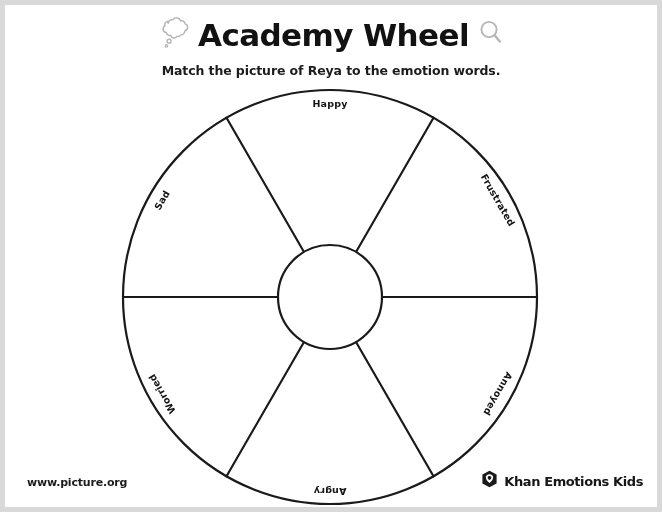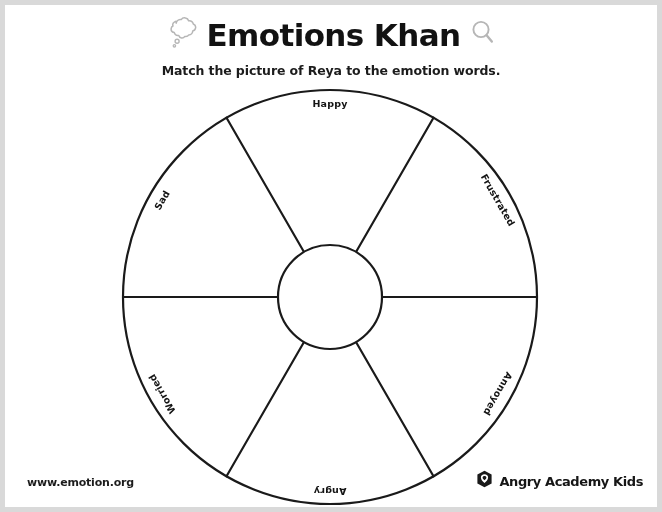--- a/index.html
+++ b/index.html
@@ -119,21 +119,21 @@
 
     <div id="title-row">
       <span class="head-icon">
         <svg width="30" height="32" viewBox="0 0 30 32" fill="none">
           <path d="M9.2 6.2c0.4-2.3 2.6-3.9 5-3.6 0.9-1.4 2.6-2.1 4.3-1.7 1.5 0.3 2.7 1.4 3.1 2.8 2.2-0.2 4.2 1.2 4.7 3.3 1.6 0.6 2.6 2.2 2.3 3.9-0.2 1.5-1.4 2.7-2.9 3 0 2.1-1.7 3.9-3.9 4-0.9 1.3-2.5 1.9-4 1.5-0.7 1.1-2 1.7-3.3 1.5-1.4-0.2-2.5-1.2-2.8-2.5-2 0.3-3.9-0.9-4.4-2.8-1.9-0.2-3.3-1.8-3.2-3.7 0.1-1.3 0.8-2.4 1.9-2.9-0.6-1.6 0.1-3.4 1.6-4.2 0.5-0.3 1-0.5 1.6-0.6z" stroke="#b6b6b6" stroke-width="1.5" stroke-linejoin="round" fill="#ffffff"></path>
           <circle cx="10.1" cy="24.2" r="2.0" stroke="#b6b6b6" stroke-width="1.4" fill="#ffffff"></circle>
           <circle cx="7.4" cy="28.8" r="1.2" stroke="#b6b6b6" stroke-width="1.3" fill="#ffffff"></circle>
         </svg>
       </span>
 
-      <h1 id="page-title">Emotions Khan</h1>
+      <h1 id="page-title">Academy Wheel</h1>
 
       <span class="head-icon">
         <svg width="25" height="28" viewBox="0 0 25 28" fill="none">
           <circle cx="11" cy="10.5" r="7.6" stroke="#b6b6b6" stroke-width="1.9" fill="#ffffff"></circle>
           <path d="M16.6 16.3 L21.8 22.6" stroke="#b6b6b6" stroke-width="2.4" stroke-linecap="round"></path>
         </svg>
       </span>
     </div>
 
     <div id="subtitle">Match the picture of Reya to the emotion words.</div>
@@ -155,25 +155,25 @@
           <text x="324.99999999999994" y="99" text-anchor="middle" dominant-baseline="middle" transform="rotate(0 324.99999999999994 99)" class="wheel-label">Happy</text>
           <text x="492.14290293039664" y="195.49999999999991" text-anchor="middle" dominant-baseline="middle" transform="rotate(60 492.14290293039664 195.49999999999991)" class="wheel-label">Frustrated</text>
           <text x="492.14290293039664" y="388.5" text-anchor="middle" dominant-baseline="middle" transform="rotate(120 492.14290293039664 388.5)" class="wheel-label">Annoyed</text>
           <text x="325" y="485" text-anchor="middle" dominant-baseline="middle" transform="rotate(180 325 485)" class="wheel-label">Angry</text>
           <text x="157.85709706960333" y="388.5" text-anchor="middle" dominant-baseline="middle" transform="rotate(240 157.85709706960333 388.5)" class="wheel-label">Worried</text>
           <text x="157.85709706960336" y="195.49999999999997" text-anchor="middle" dominant-baseline="middle" transform="rotate(300 157.85709706960336 195.49999999999997)" class="wheel-label">Sad</text>
         </g>
     </svg>
   </div>
 
-  <div id="footer-url">www.emotion.org</div>
+  <div id="footer-url">www.picture.org</div>
 
   <div id="brand">
     <span>
       <svg width="17" height="18" viewBox="0 0 17 18">
         <path d="M8.5 0.8 L15.6 4.6 L15.6 13.4 L8.5 17.2 L1.4 13.4 L1.4 4.6 Z" fill="#1a1a1a"></path>
         <path d="M8.5 4.3 C6.3 4.3 4.9 5.6 4.9 7.4 C4.9 9.6 6.6 11.4 8.5 12.9 C10.4 11.4 12.1 9.6 12.1 7.4 C12.1 5.6 10.7 4.3 8.5 4.3 Z M8.5 6.0 C9.6 6.0 10.4 6.6 10.4 7.5 C10.4 8.5 9.6 9.4 8.5 10.3 C7.4 9.4 6.6 8.5 6.6 7.5 C6.6 6.6 7.4 6.0 8.5 6.0 Z" fill="#ffffff"></path>
       </svg>
     </span>
-    <span id="brand-name">Angry Academy Kids</span>
+    <span id="brand-name">Khan Emotions Kids</span>
   </div>
 
 </div>
 
 </body></html>

